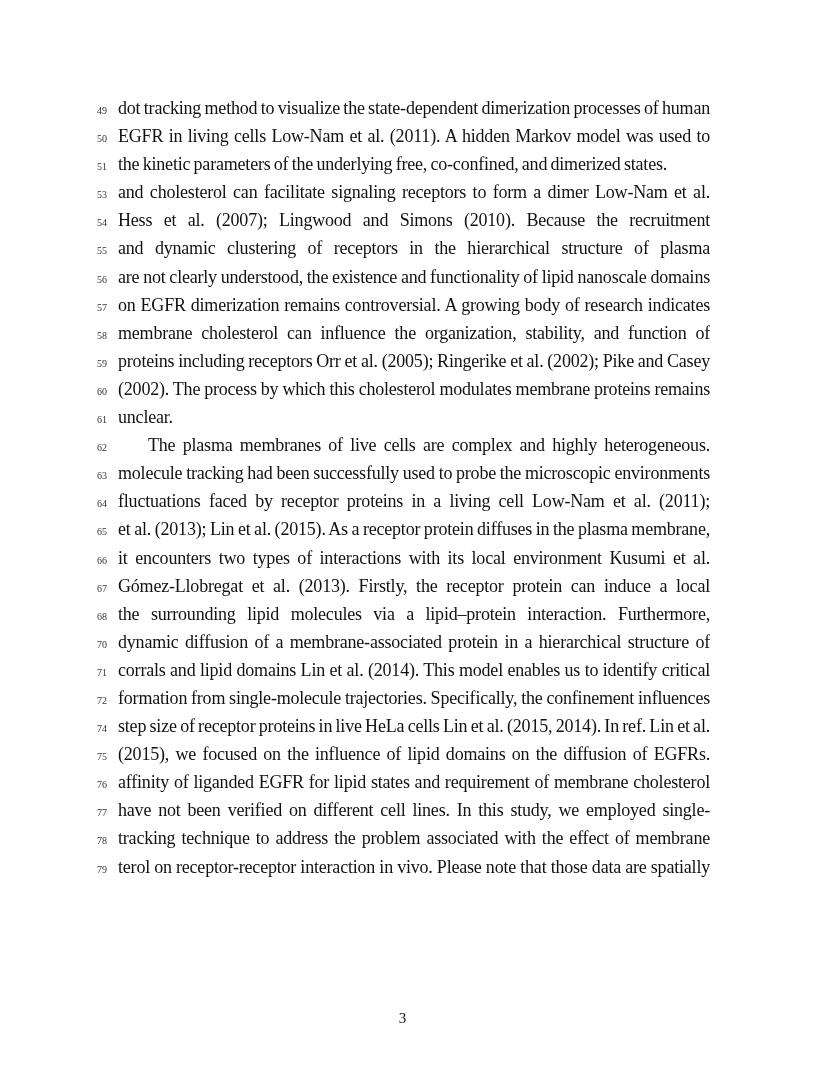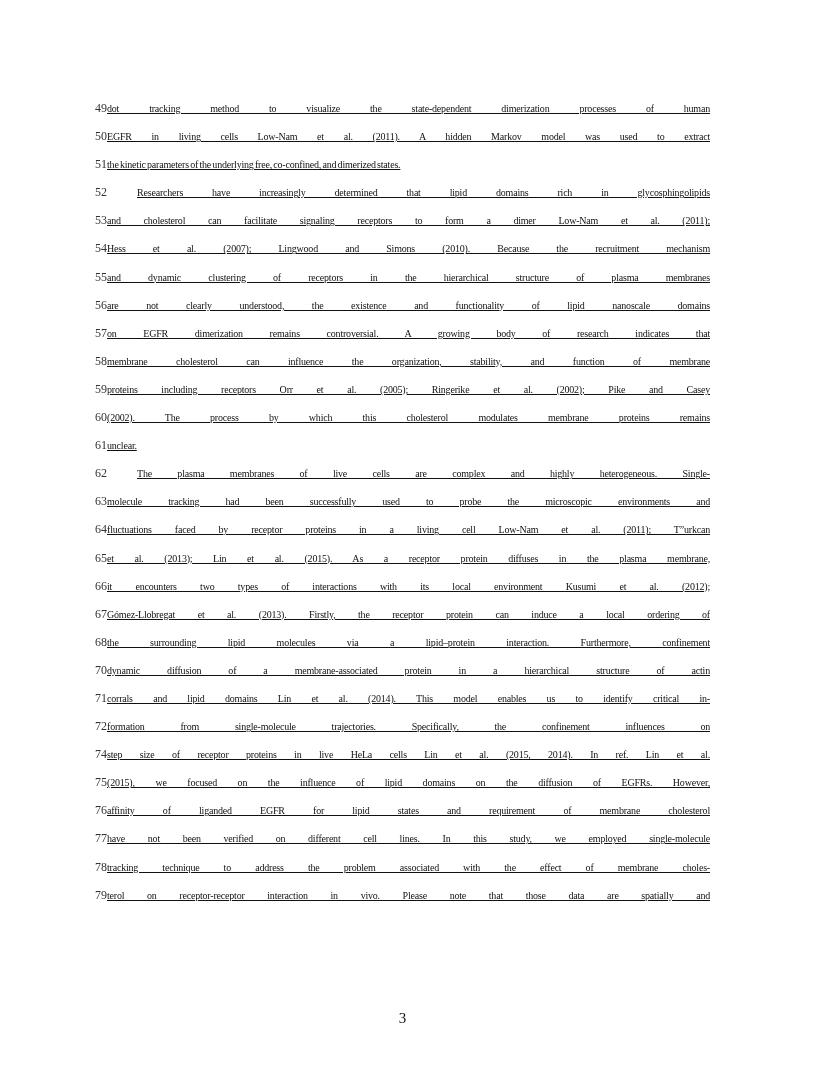--- a/index.html
+++ b/index.html
@@ -25,36 +25,36 @@
   .line-row {
     display: flex;
     align-items: baseline;
     height: 28.1px;
     overflow: hidden;
   }
   .lineno {
     flex: 0 0 12px;
     width: 12px;
     text-align: right;
-    font-size: 12px;
+    font-size: 10px;
     color: #333333;
     line-height: 28.1px;
+    margin-right: 11px;
     user-select: none;
   }
   .linetext {
     flex: 1;
-    font-size: 10px;
+    font-size: 18px;
     line-height: 28.1px;
     text-align: justify;
     text-align-last: justify;
     letter-spacing: -0.2px;
     word-spacing: -1px;
     hyphens: none;
     white-space: normal;
-    text-decoration: underline;
   }
   .line-row.indent .linetext {
     padding-left: 30px;
   }
   .line-row.nojustify .linetext {
     text-align: center;
     text-align-last: left;
   }
   .page-number {
     position: absolute;
@@ -79,24 +79,20 @@
   <div class="line-row">
     <span class="lineno">50</span>
     <span class="linetext">EGFR in living cells Low-Nam et al. (2011). A hidden Markov model was used to extract</span>
   </div>
 
   <div class="line-row nojustify">
     <span class="lineno">51</span>
     <span class="linetext">the kinetic parameters of the underlying free, co-confined, and dimerized states.</span>
   </div>
 
-  <div class="line-row indent">
-    <span class="lineno">52</span>
-    <span class="linetext">Researchers have increasingly determined that lipid domains rich in glycosphingolipids</span>
-  </div>
 
   <div class="line-row">
     <span class="lineno">53</span>
     <span class="linetext">and cholesterol can facilitate signaling receptors to form a dimer Low-Nam et al. (2011);</span>
   </div>
 
   <div class="line-row">
     <span class="lineno">54</span>
     <span class="linetext">Hess et al. (2007); Lingwood and Simons (2010).  Because the recruitment mechanism</span>
   </div>

